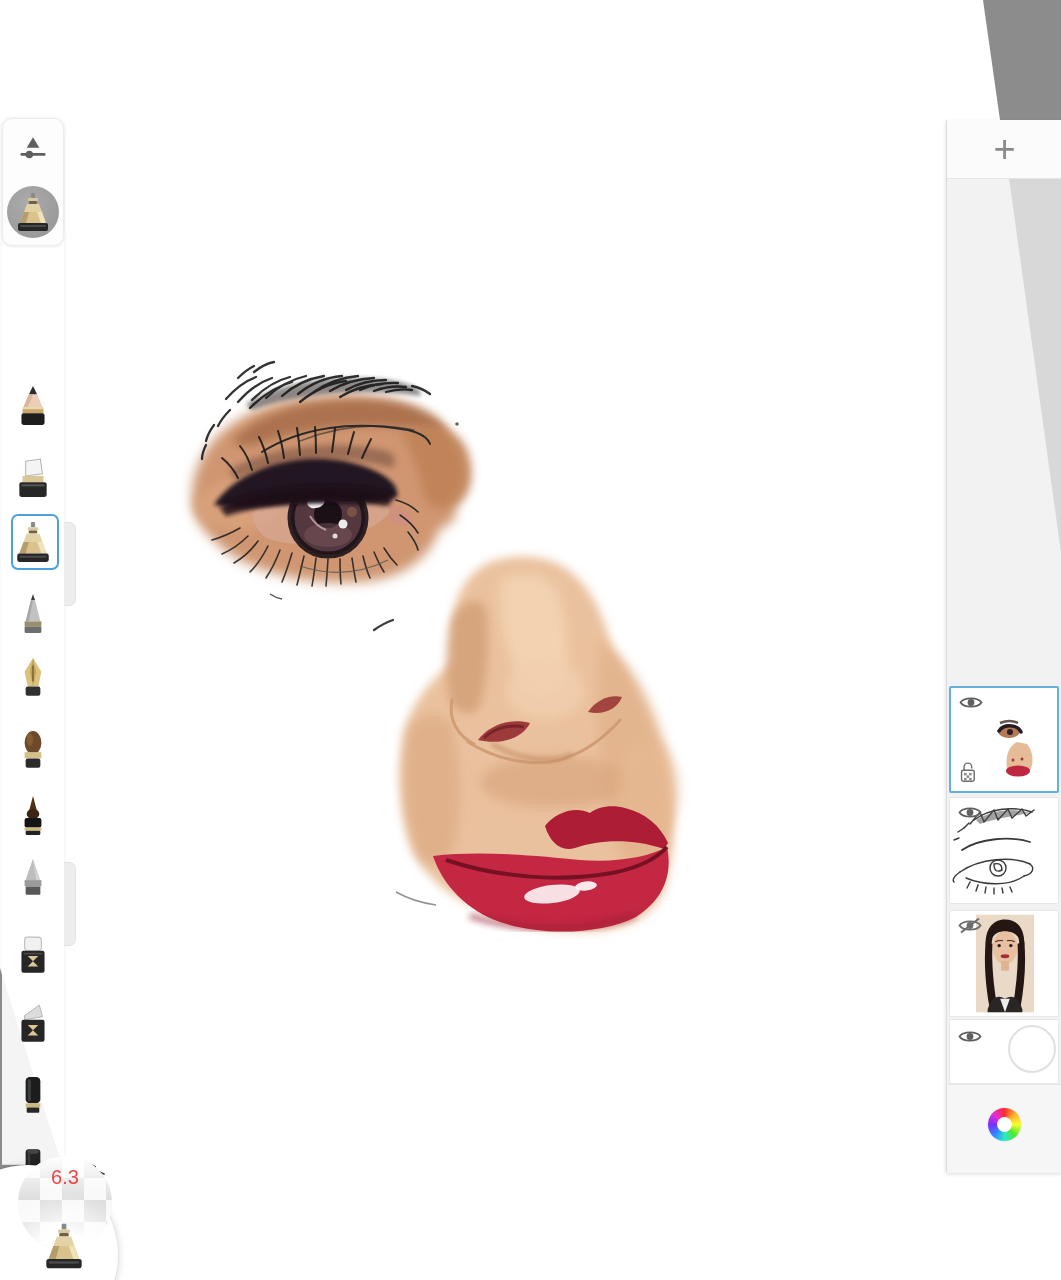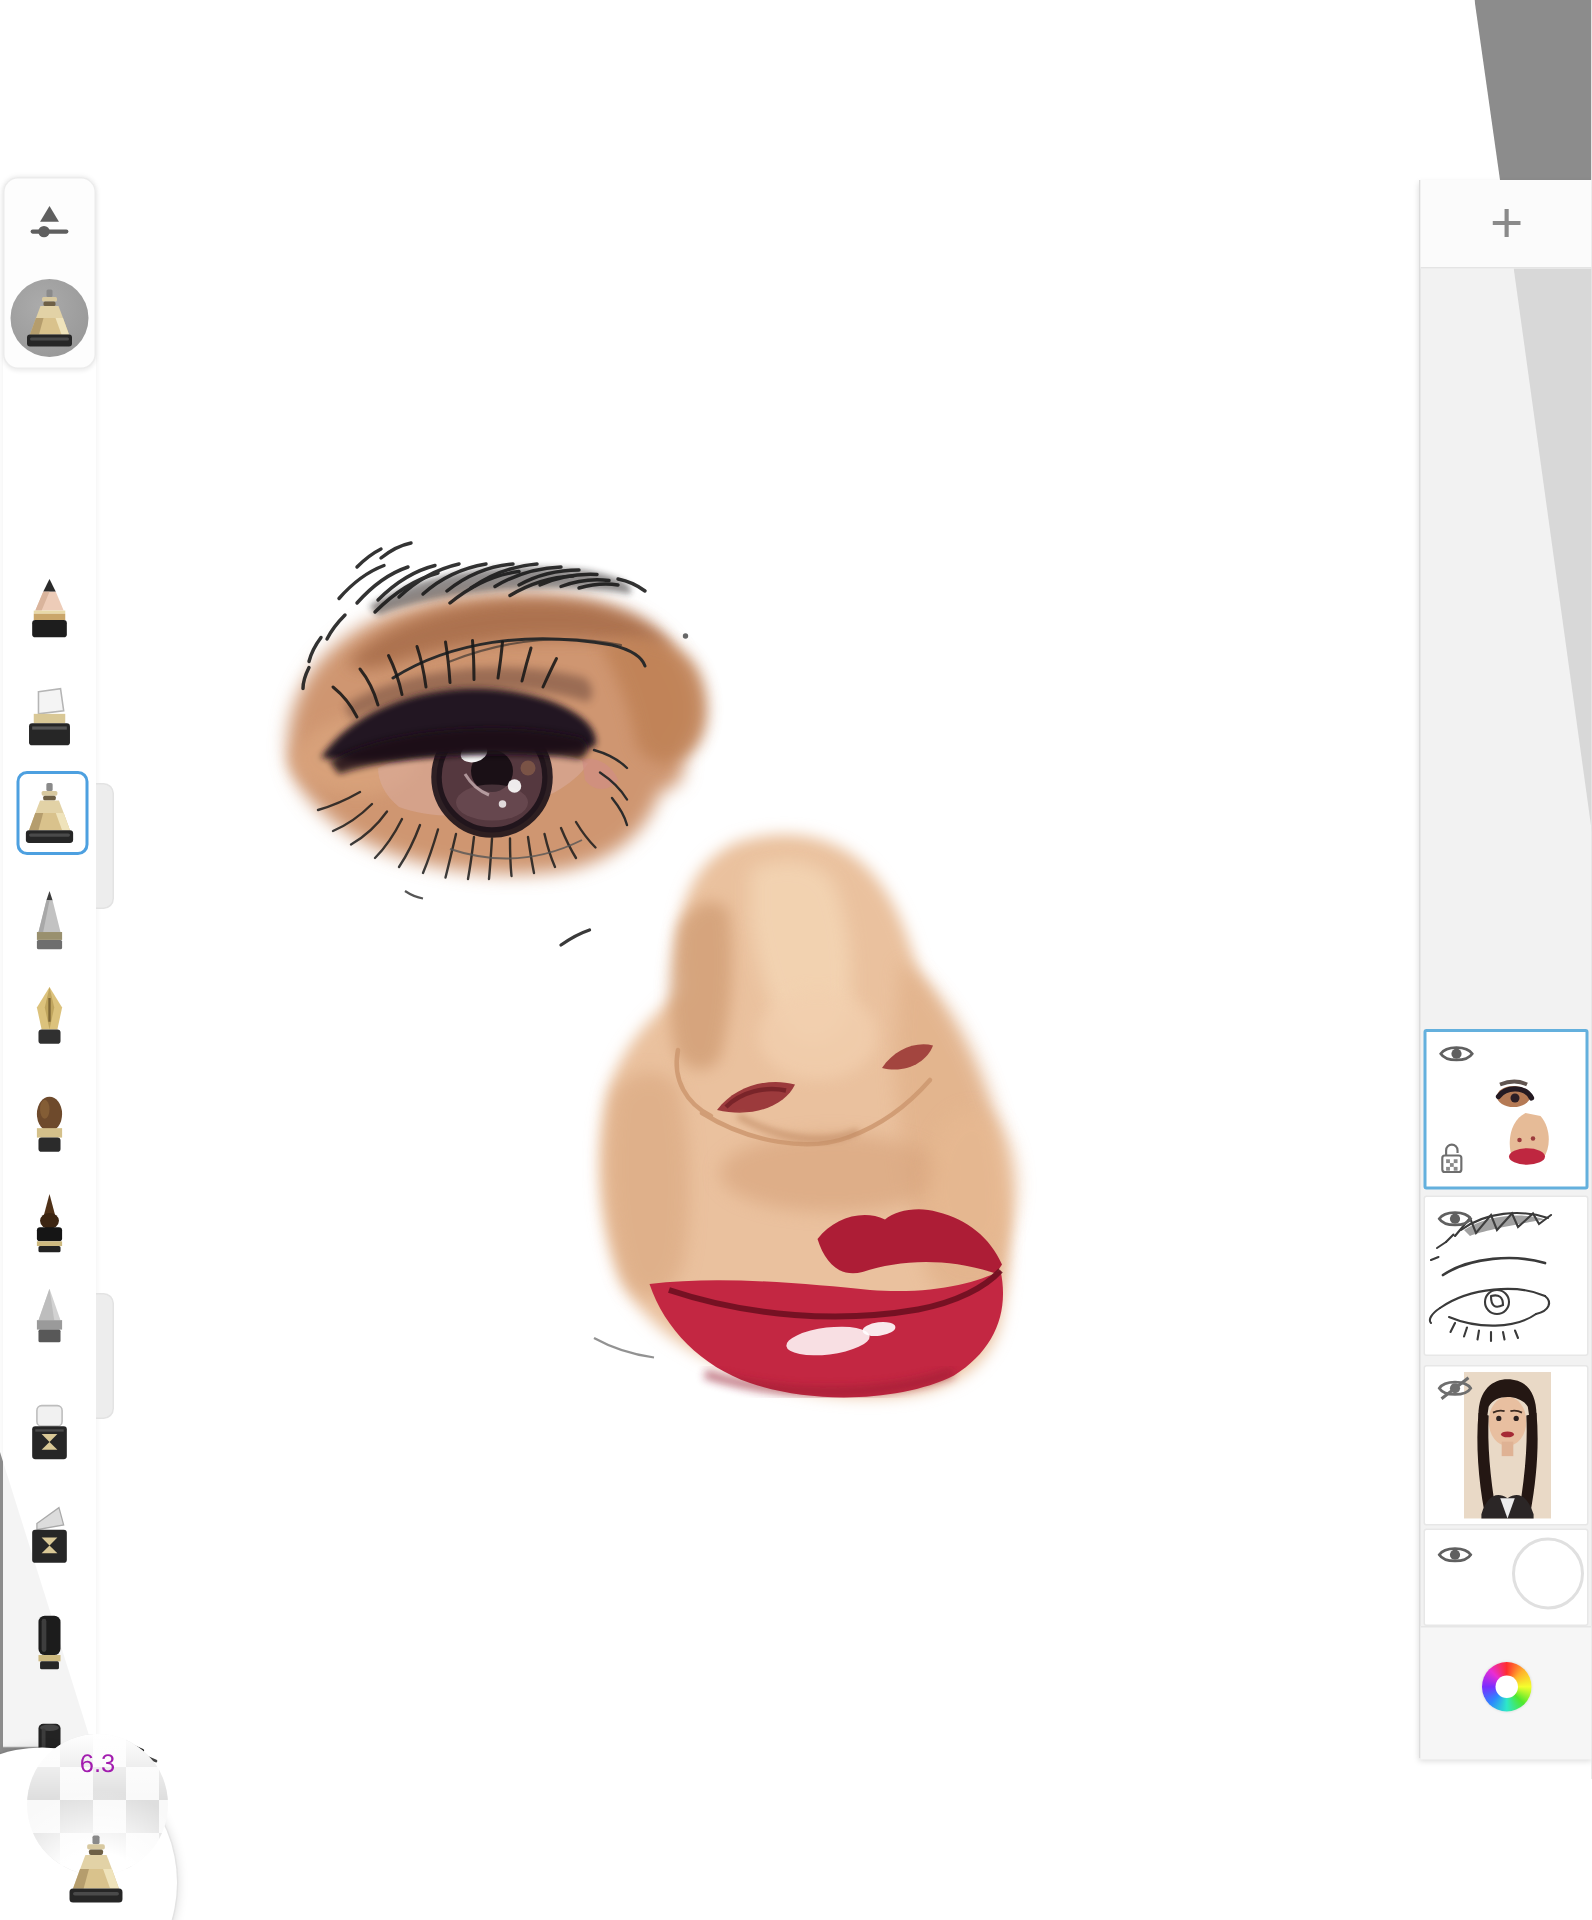--- a/index.html
+++ b/index.html
@@ -29,21 +29,21 @@
   .scroll-tab{left:64px;width:11px;height:82px;background:#ececec;border:1px solid #e0e0e0;
     border-left:none;border-radius:0 7px 7px 0;opacity:0.9;}
   
   #size-puck{left:-62px;top:1165px;width:180px;height:180px;border-radius:50%;background:#ffffff;
     box-shadow:0 1px 8px rgba(0,0,0,0.18),0 0 0 1px rgba(0,0,0,0.03);z-index:5;}
   #puck-inner{left:80px;top:-9px;width:94px;height:94px;border-radius:50%;overflow:hidden;
     background:conic-gradient(#dedede 25%,#f9f9f9 0 50%,#dedede 0 75%,#f9f9f9 0) 0 0/44px 44px;}
   #puck-fade{left:0;top:0;width:100%;height:100%;
     background:linear-gradient(#ffffff,rgba(255,255,255,0) 46%),
                radial-gradient(circle at 50% 120%,#ffffff 28%,rgba(255,255,255,0) 62%);}
-  #puck-size{left:80px;top:1px;width:94px;text-align:center;font-size:17px;color:#a21caf;}
+  #puck-size{left:80px;top:1px;width:94px;text-align:center;font-size:20px;color:#ef4444;}
   #puck-brush{left:106px;top:57px;}
   #puck-brush svg{width:40px;height:48px;}
   
   #layers-panel{left:946px;top:120px;width:115px;height:1052px;background:#f2f2f2;z-index:4;
     border-left:1px solid #dcdcdc;box-sizing:border-box;
     box-shadow:0 2px 4px rgba(0,0,0,0.15);}
   #panel-wedge{left:0;top:58px;width:115px;height:385px;
     clip-path:polygon(62px 0,115px 0,115px 382px);background:#d8d8d8;}
   #add-bar{left:0;top:0;width:115px;height:58px;background:#fbfbfb;border-bottom:1px solid #e4e4e4;
     display:flex;align-items:center;justify-content:center;}

